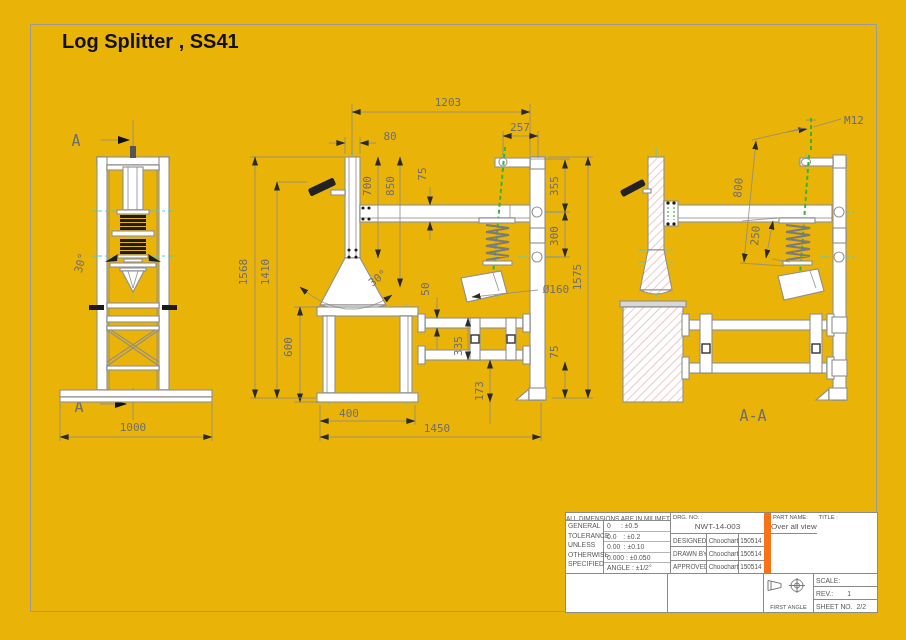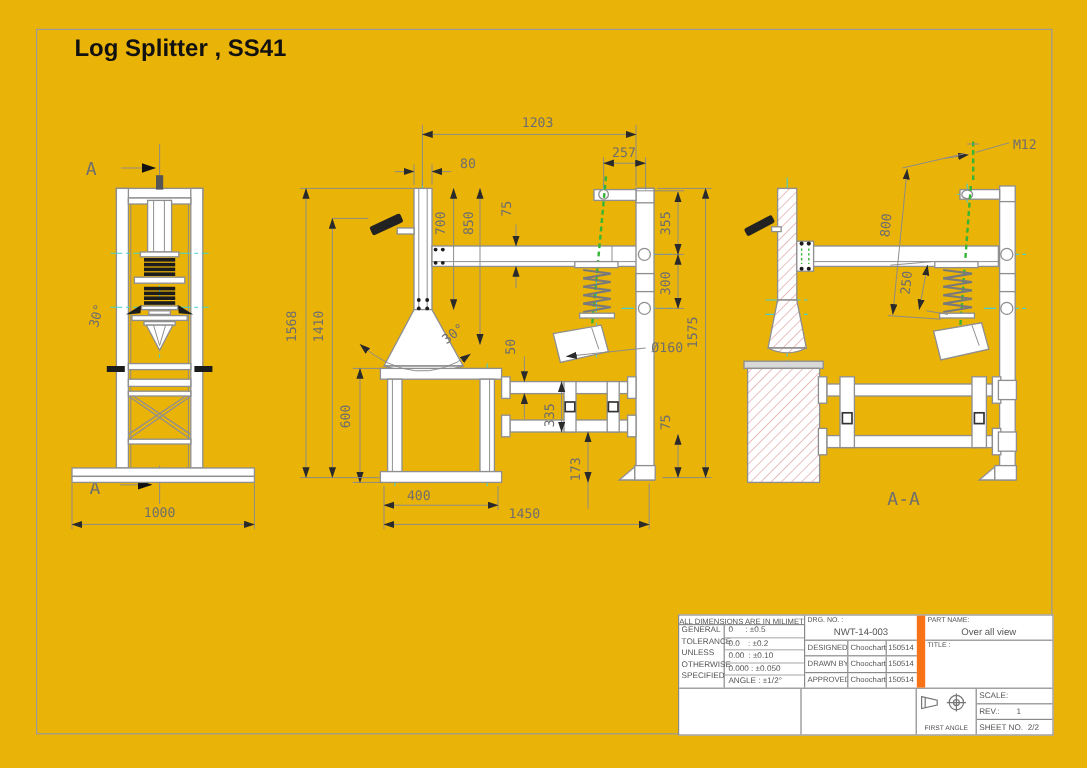--- a/index.html
+++ b/index.html
@@ -36,21 +36,21 @@
   .tb-tolrow:last-child{border-bottom:none;}
   .tb-drg{width:100px;border-right:7px solid #f97316;box-sizing:border-box;display:flex;flex-direction:column;}
   .tb-drgno{height:21px;border-bottom:1px solid #8a8a8a;position:relative;box-sizing:border-box;}
   .tb-lab{position:absolute;top:1px;left:2px;font-size:5.8px;}
   .tb-drgval{text-align:center;padding-top:9px;font-size:8px;}
   .tb-signrow{flex:1;display:flex;border-bottom:1px solid #8a8a8a;box-sizing:border-box;}
   .tb-signrow:last-child{border-bottom:none;}
   .tb-role{width:36px;border-right:1px solid #8a8a8a;font-size:6.4px;display:flex;align-items:center;padding-left:2px;box-sizing:border-box;white-space:nowrap;overflow:hidden;}
   .tb-nm{flex:1;border-right:1px solid #8a8a8a;font-size:6.4px;display:flex;align-items:center;padding-left:2px;box-sizing:border-box;}
   .tb-dtc{width:25px;font-size:6.4px;display:flex;align-items:center;padding-left:1px;box-sizing:border-box;}
-  .tb-part{flex:1;display:flex;flex-direction:column;}
+  .tb-part{flex:1;display:flex;flex-direction:row;}
   .tb-pname{height:21px;border-bottom:1px solid #8a8a8a;position:relative;box-sizing:border-box;}
   .tb-pval{text-align:center;padding-top:9px;font-size:8px;}
   .tb-title{flex:1;position:relative;}
   .tb-tval{text-align:center;padding-top:16px;font-size:9.5px;letter-spacing:1px;}
   .tb-bottom{display:flex;height:38px;}
   .tb-c1{width:102px;border-right:1px solid #8a8a8a;box-sizing:border-box;}
   .tb-c2{width:96px;border-right:1px solid #8a8a8a;box-sizing:border-box;}
   .tb-proj{width:50px;border-right:1px solid #8a8a8a;box-sizing:border-box;position:relative;text-align:center;}
   .tb-projlab{position:absolute;bottom:2px;left:0;right:0;font-size:5.6px;white-space:nowrap;}
   .tb-scale{flex:1;display:flex;flex-direction:column;}

